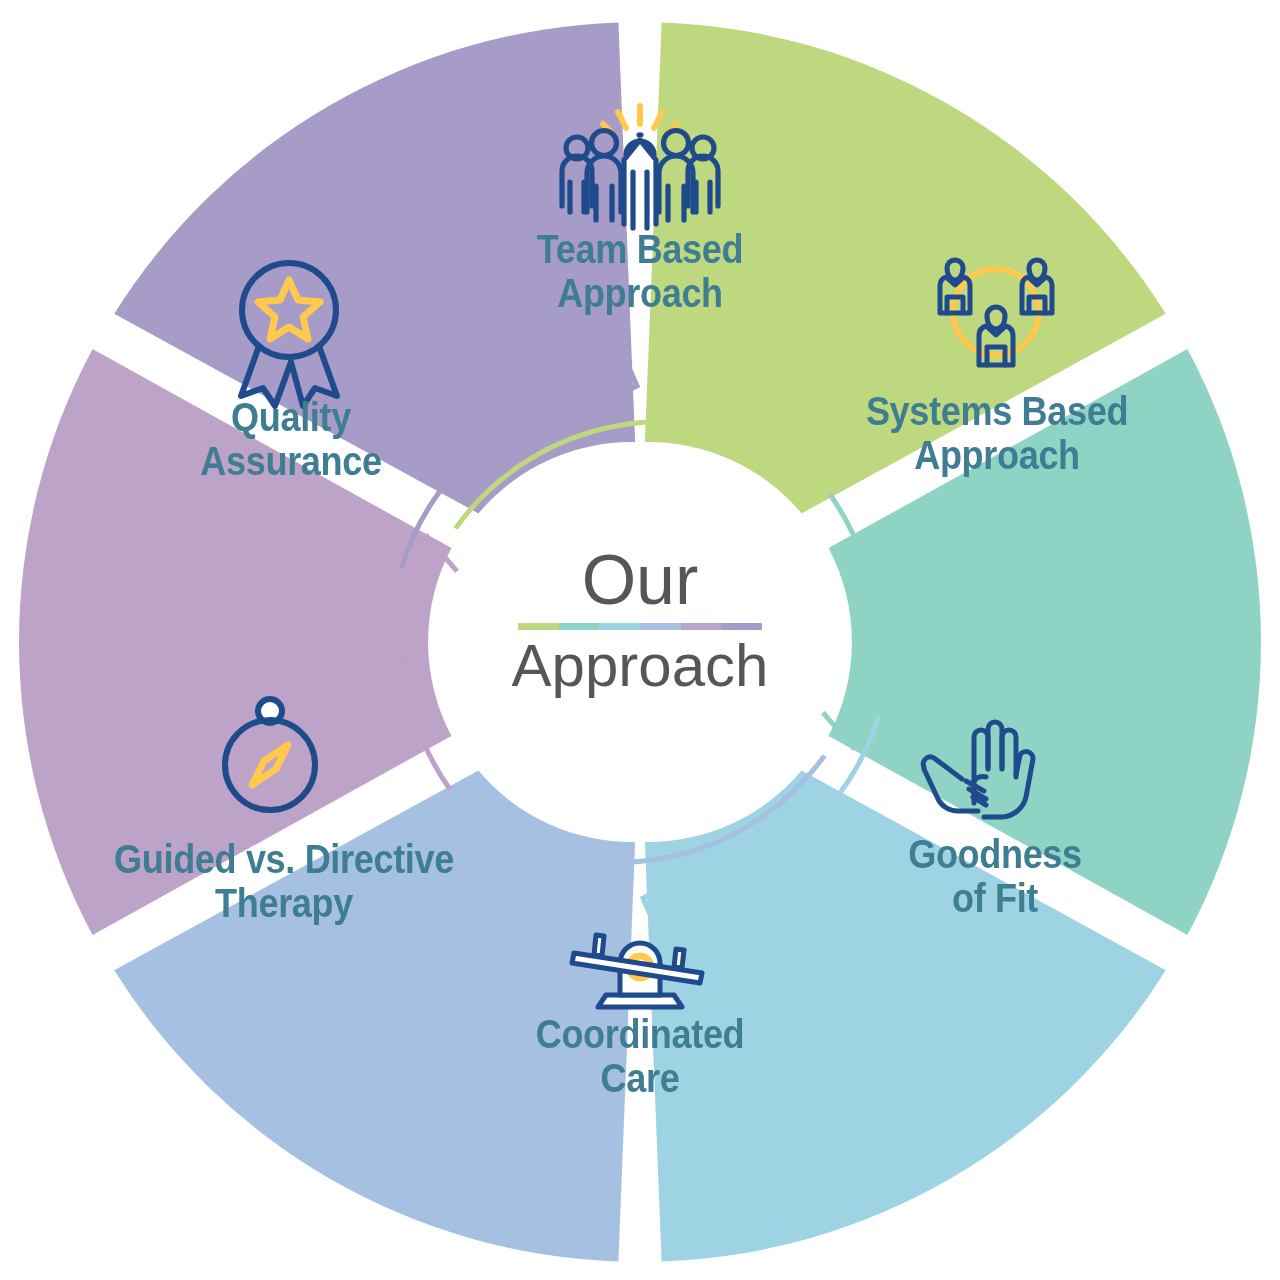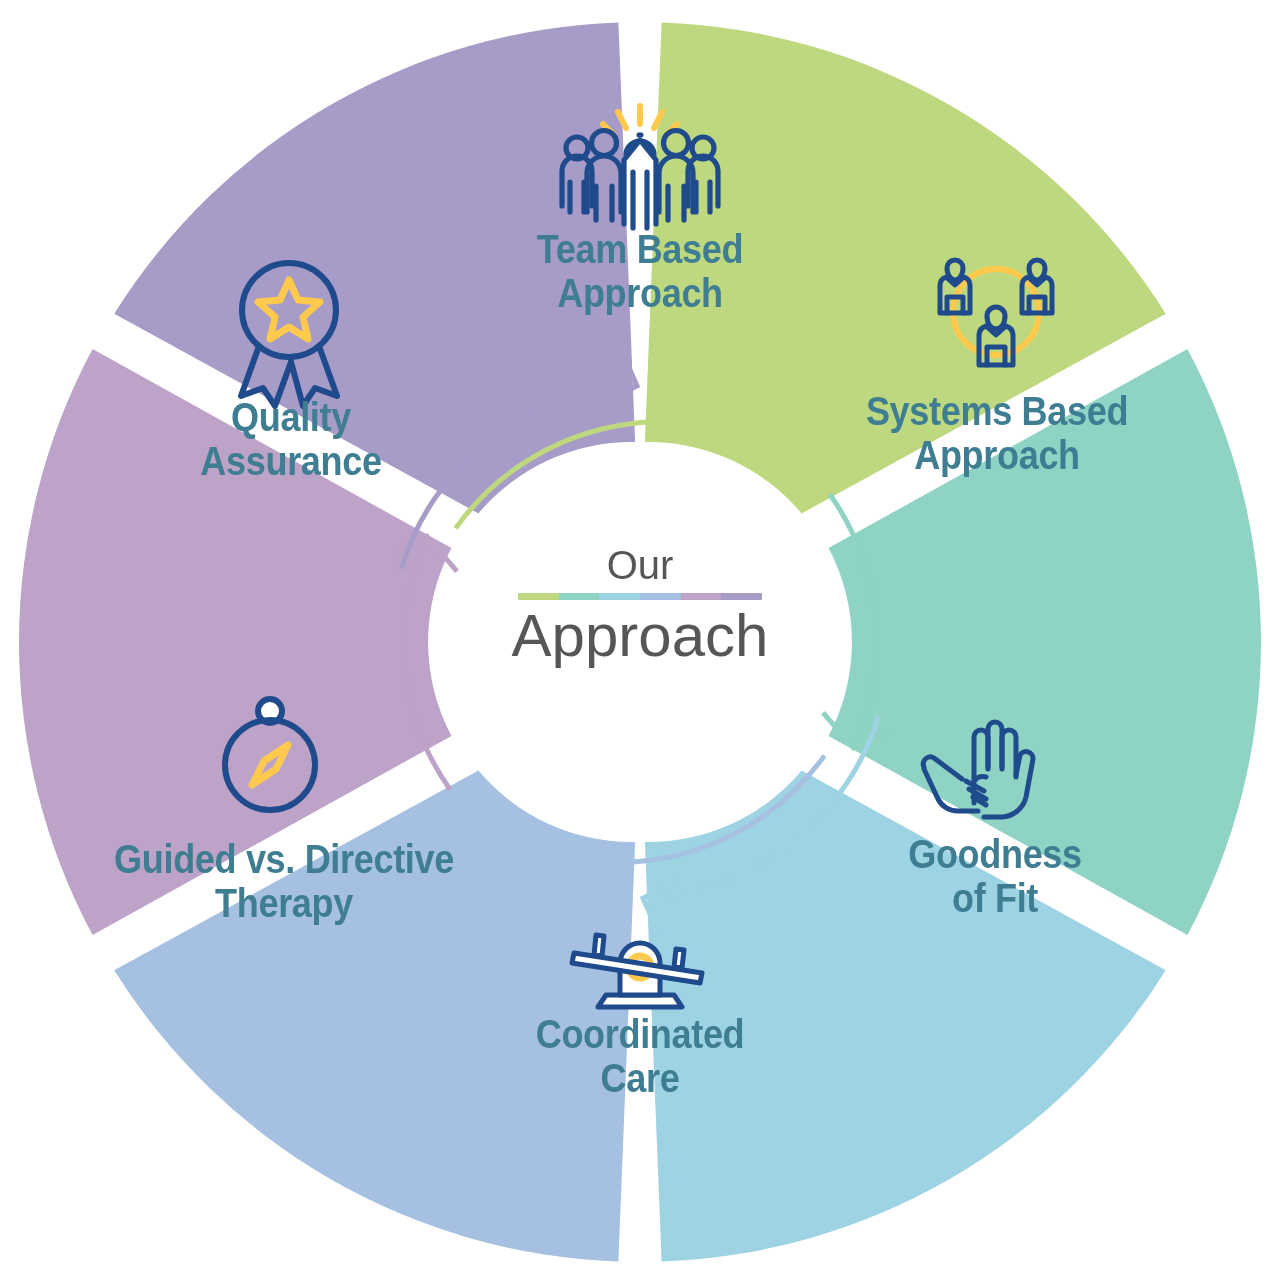--- a/index.html
+++ b/index.html
@@ -46,21 +46,21 @@
     left: 440px;
     top: 545px;
     width: 400px;
     height: 200px;
     text-align: center;
   }
   .hub-line1 {
     color: #565656;
     font-family: "Liberation Sans", "DejaVu Sans", sans-serif;
     font-weight: normal;
-    font-size: 40px;
+    font-size: 70px;
     line-height: 1;
     letter-spacing: 0px;
   }
   .hub-rule {
     margin: 8px auto 4px auto;
     width: 244px;
     height: 7px;
     display: flex;
     border-radius: 1px;
     overflow: hidden;

